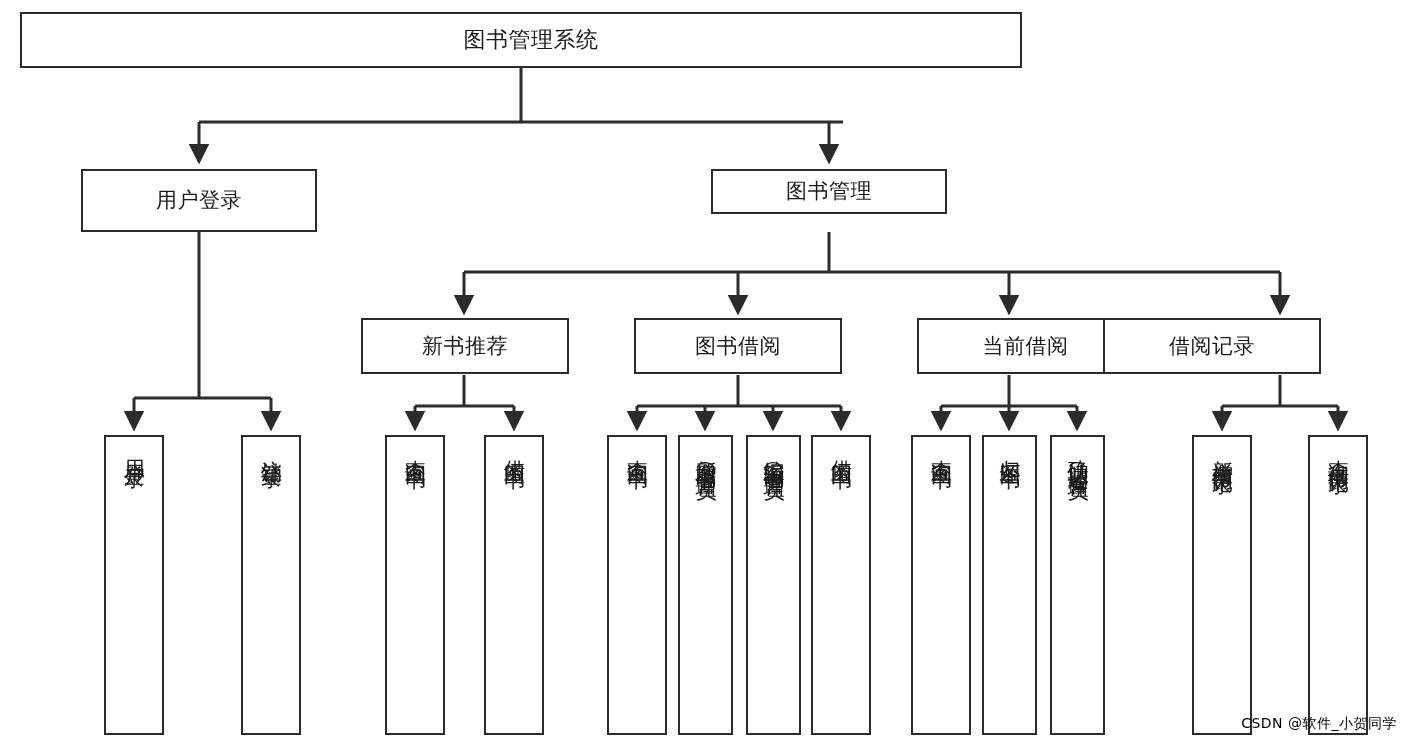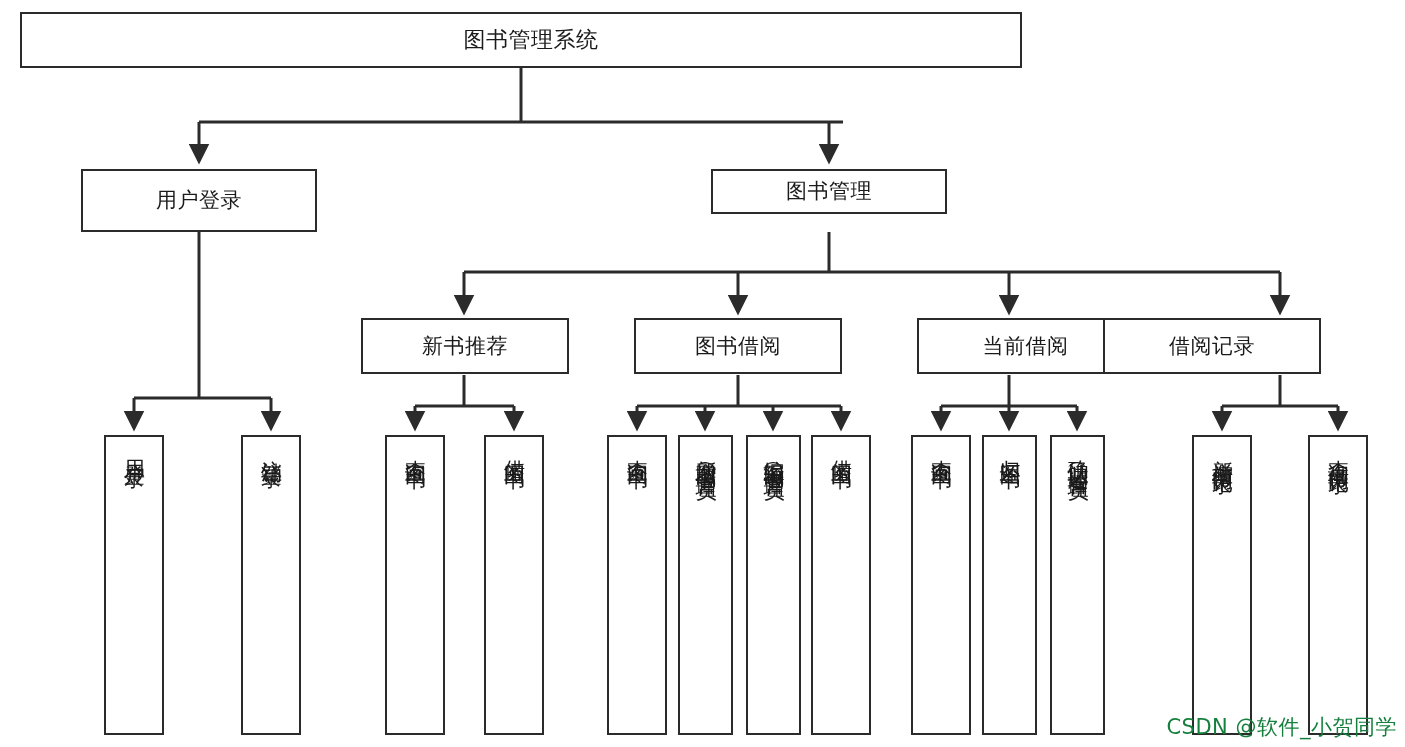--- a/index.html
+++ b/index.html
@@ -60,23 +60,23 @@
     writing-mode: vertical-rl;
     text-orientation: upright;
     font-size: 21px;
     letter-spacing: 3px;
     line-height: 1;
     white-space: nowrap;
   }
   #watermark {
     position: absolute;
     right: 8px;
-    bottom: 6px;
-    font-size: 21px;
-    color: #15803d;
+    bottom: 14px;
+    font-size: 14px;
+    color: #000000;
     letter-spacing: 0.5px;
     z-index: 5;
     white-space: nowrap;
   }
 </style>
 </head>
 <body>
 
 <div id="canvas">
 

